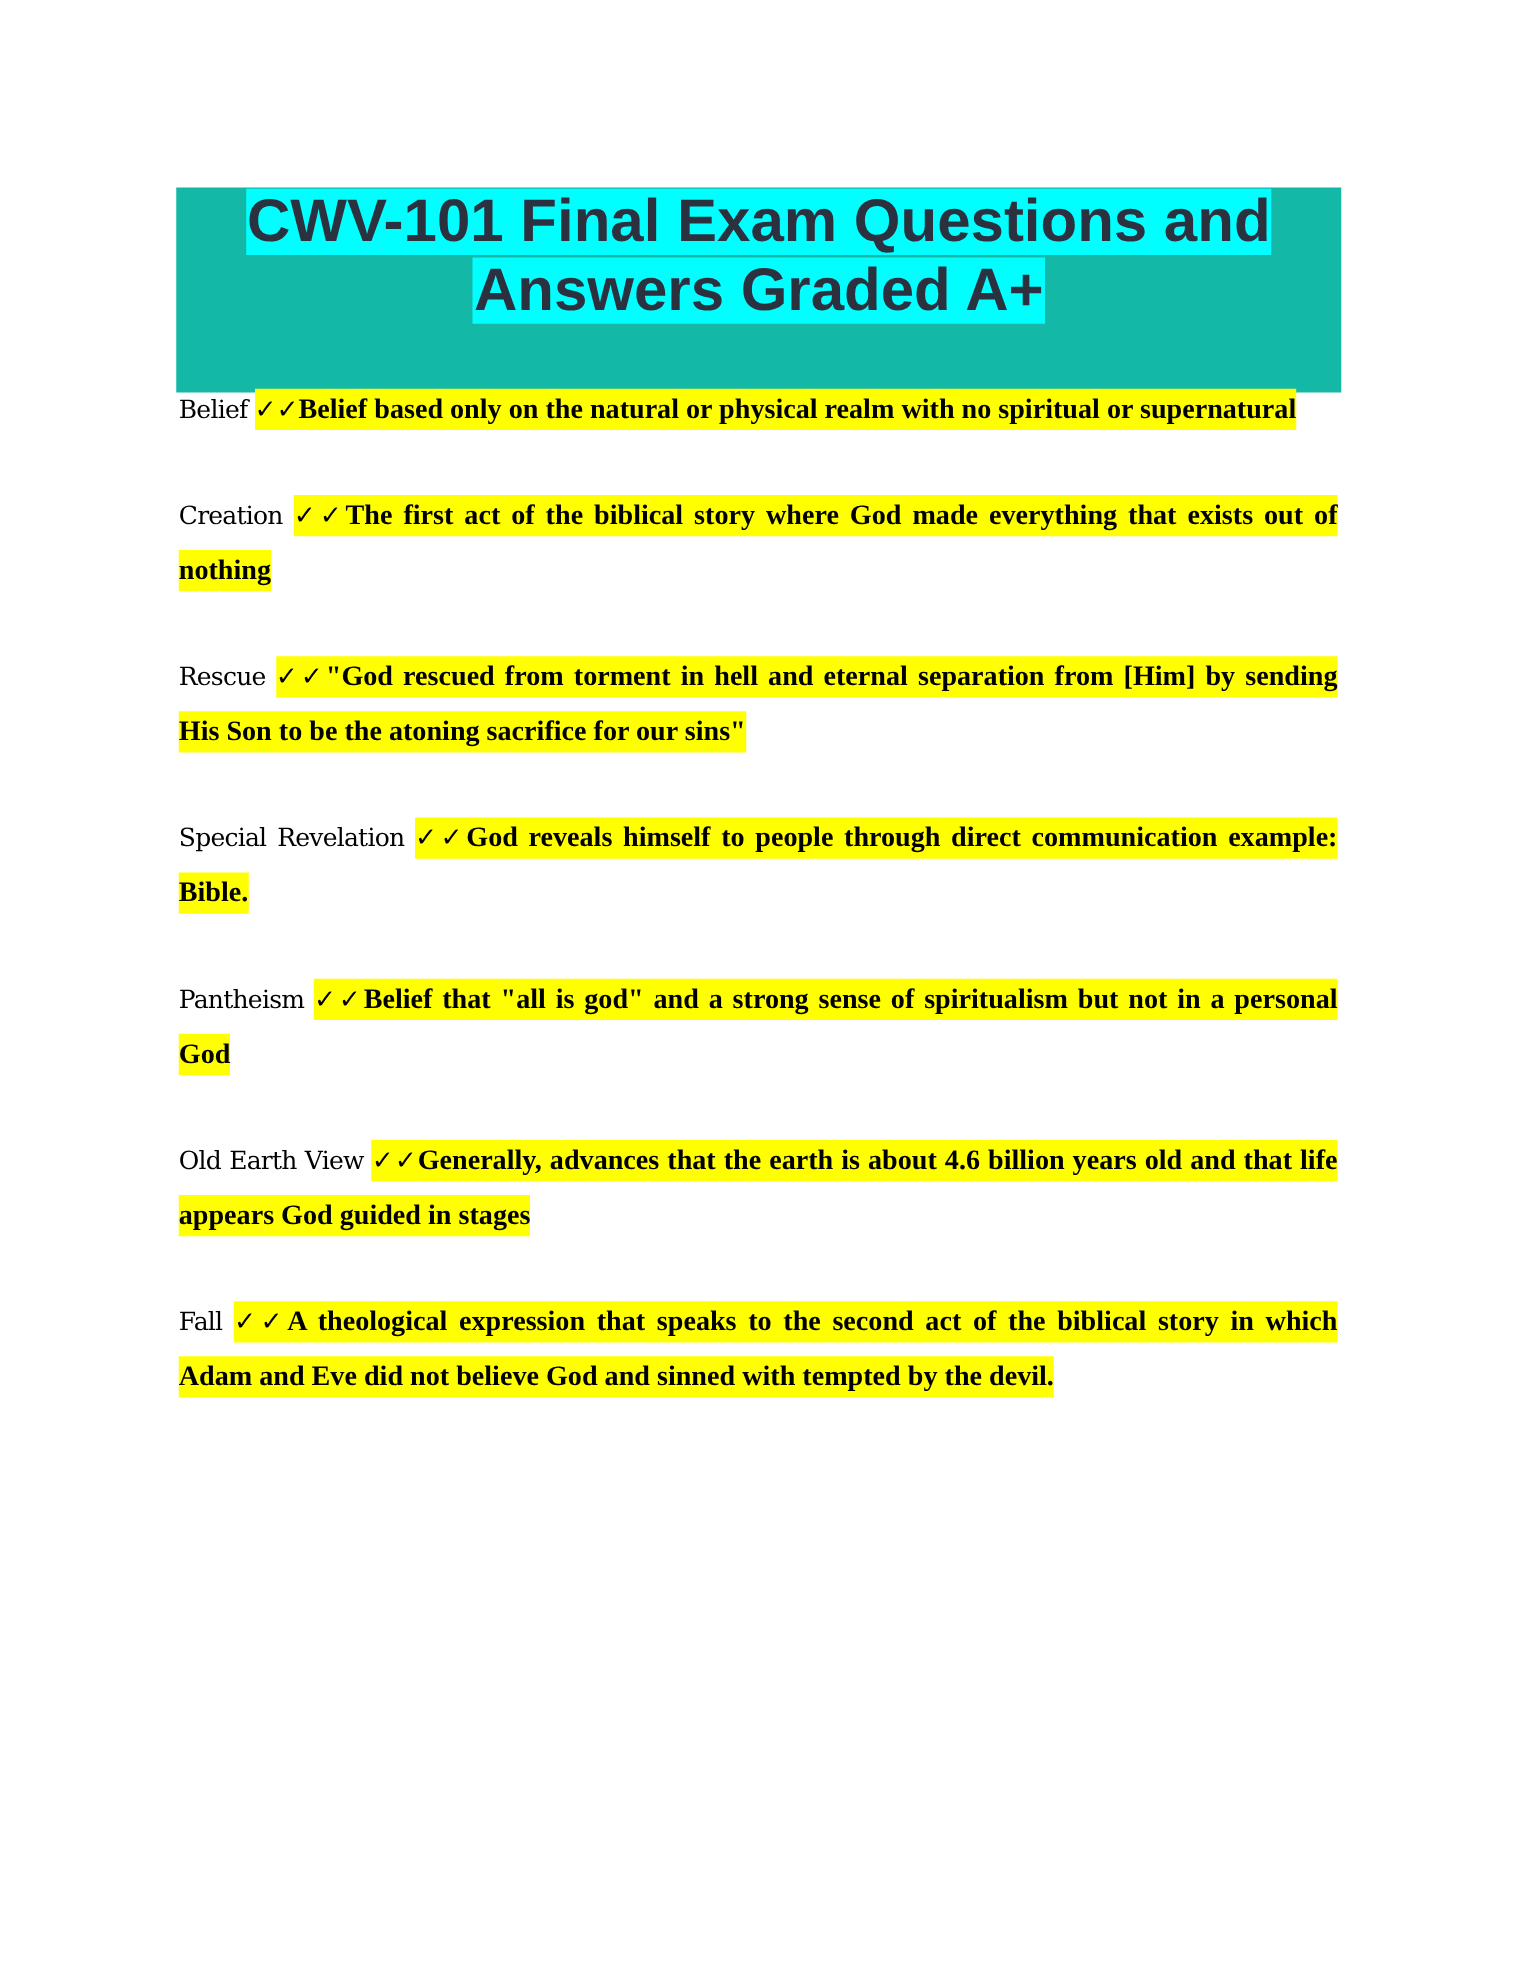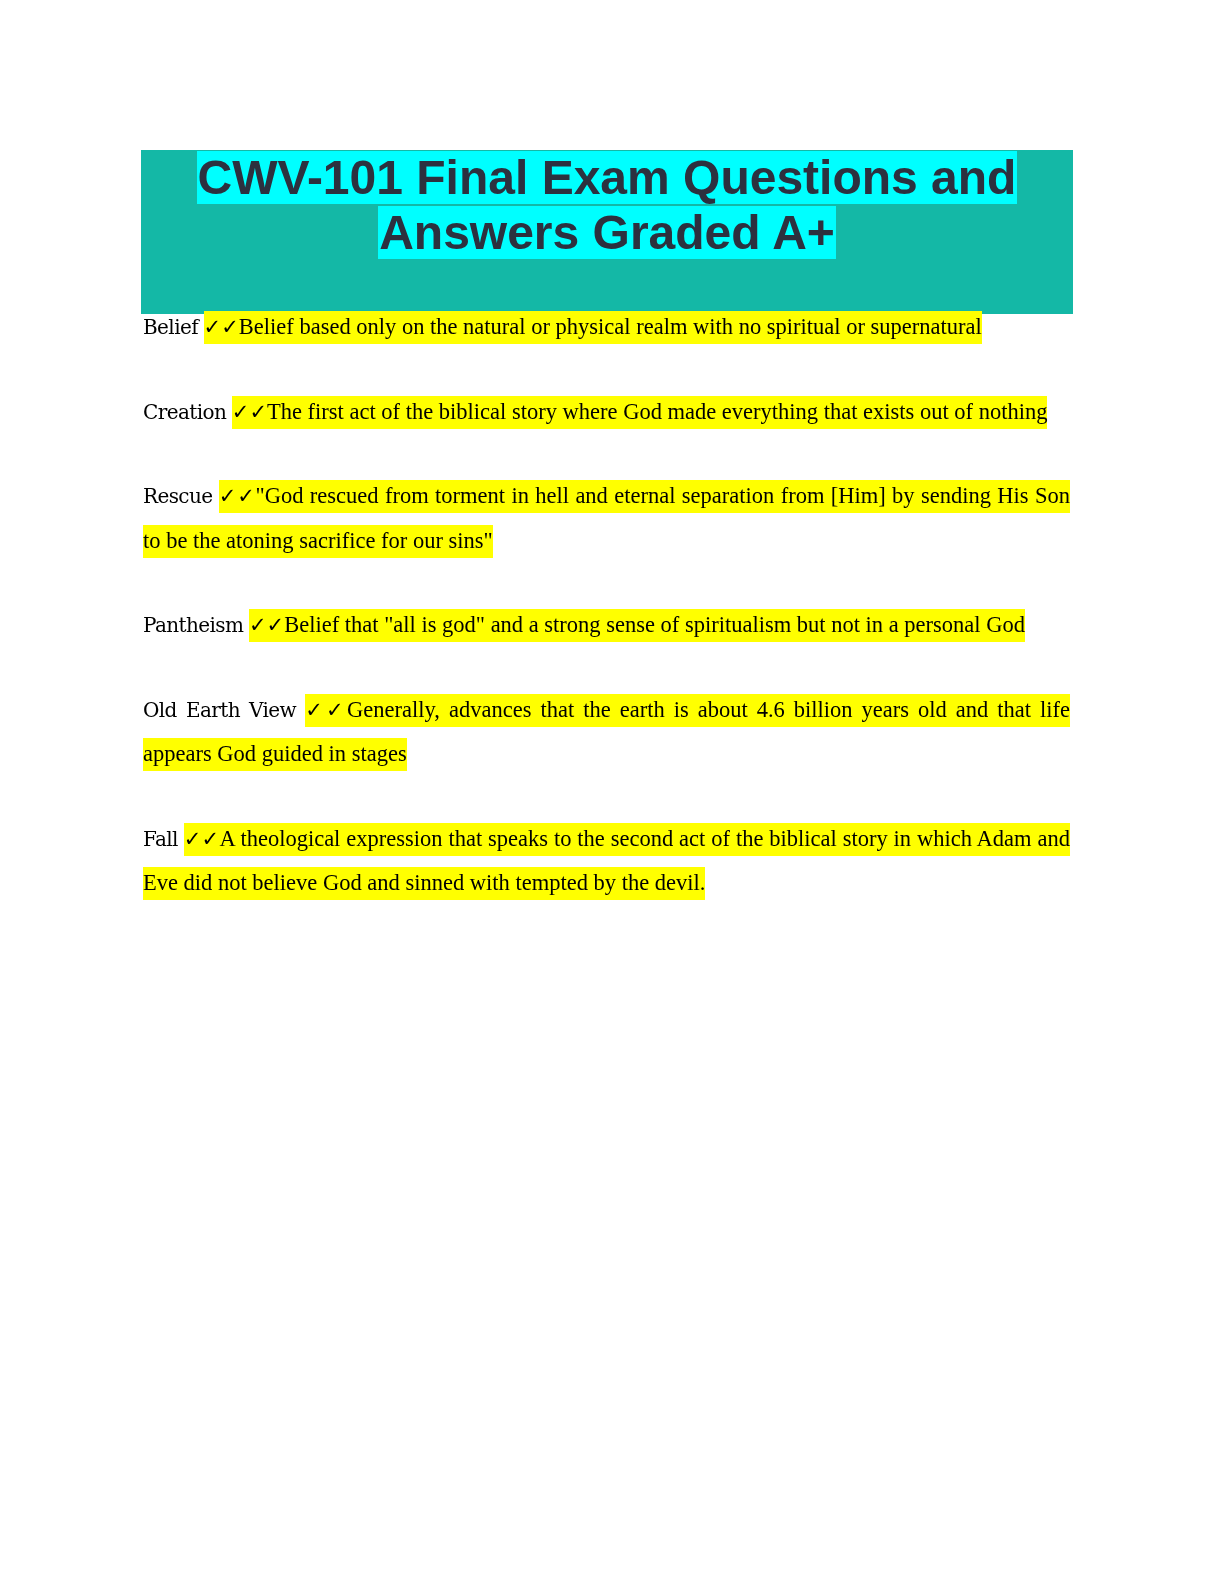--- a/index.html
+++ b/index.html
@@ -63,20 +63,21 @@
       font-family: "DejaVu Serif", serif;
       font-size: 20px;
       letter-spacing: -0.6px;
       color: #000000;
     }
     .def {
       background: #ffff00;
       box-decoration-break: clone;
       -webkit-box-decoration-break: clone;
       padding: 3px 0 5px 0;
+      font-weight: bold;
     }
     .check {
       font-family: "DejaVu Sans", sans-serif;
       font-size: 21px;
     }
   </style>
 </head>
 <body>
 
 <div class="page">
@@ -97,20 +98,24 @@
       <span class="term">Creation</span>
       <span class="def"><span class="check">✓✓</span><span>The first act of the biblical story where God made everything that exists out of nothing</span></span>
     </p>
 
 
     <p class="entry">
       <span class="term">Rescue</span>
       <span class="def"><span class="check">✓✓</span><span>"God rescued from torment in hell and eternal separation from [Him] by sending His Son to be the atoning sacrifice for our sins"</span></span>
     </p>
 
+    <p class="entry">
+      <span class="term">Special Revelation</span>
+      <span class="def"><span class="check">✓✓</span><span>God reveals himself to people through direct communication example: Bible.</span></span>
+    </p>
 
 
     <p class="entry">
       <span class="term">Pantheism</span>
       <span class="def"><span class="check">✓✓</span><span>Belief that "all is god" and a strong sense of spiritualism but not in a personal God</span></span>
     </p>
 
     <p class="entry">
       <span class="term">Old Earth View</span>
       <span class="def"><span class="check">✓✓</span><span>Generally, advances that the earth is about 4.6 billion years old and that life appears God guided in stages</span></span>

